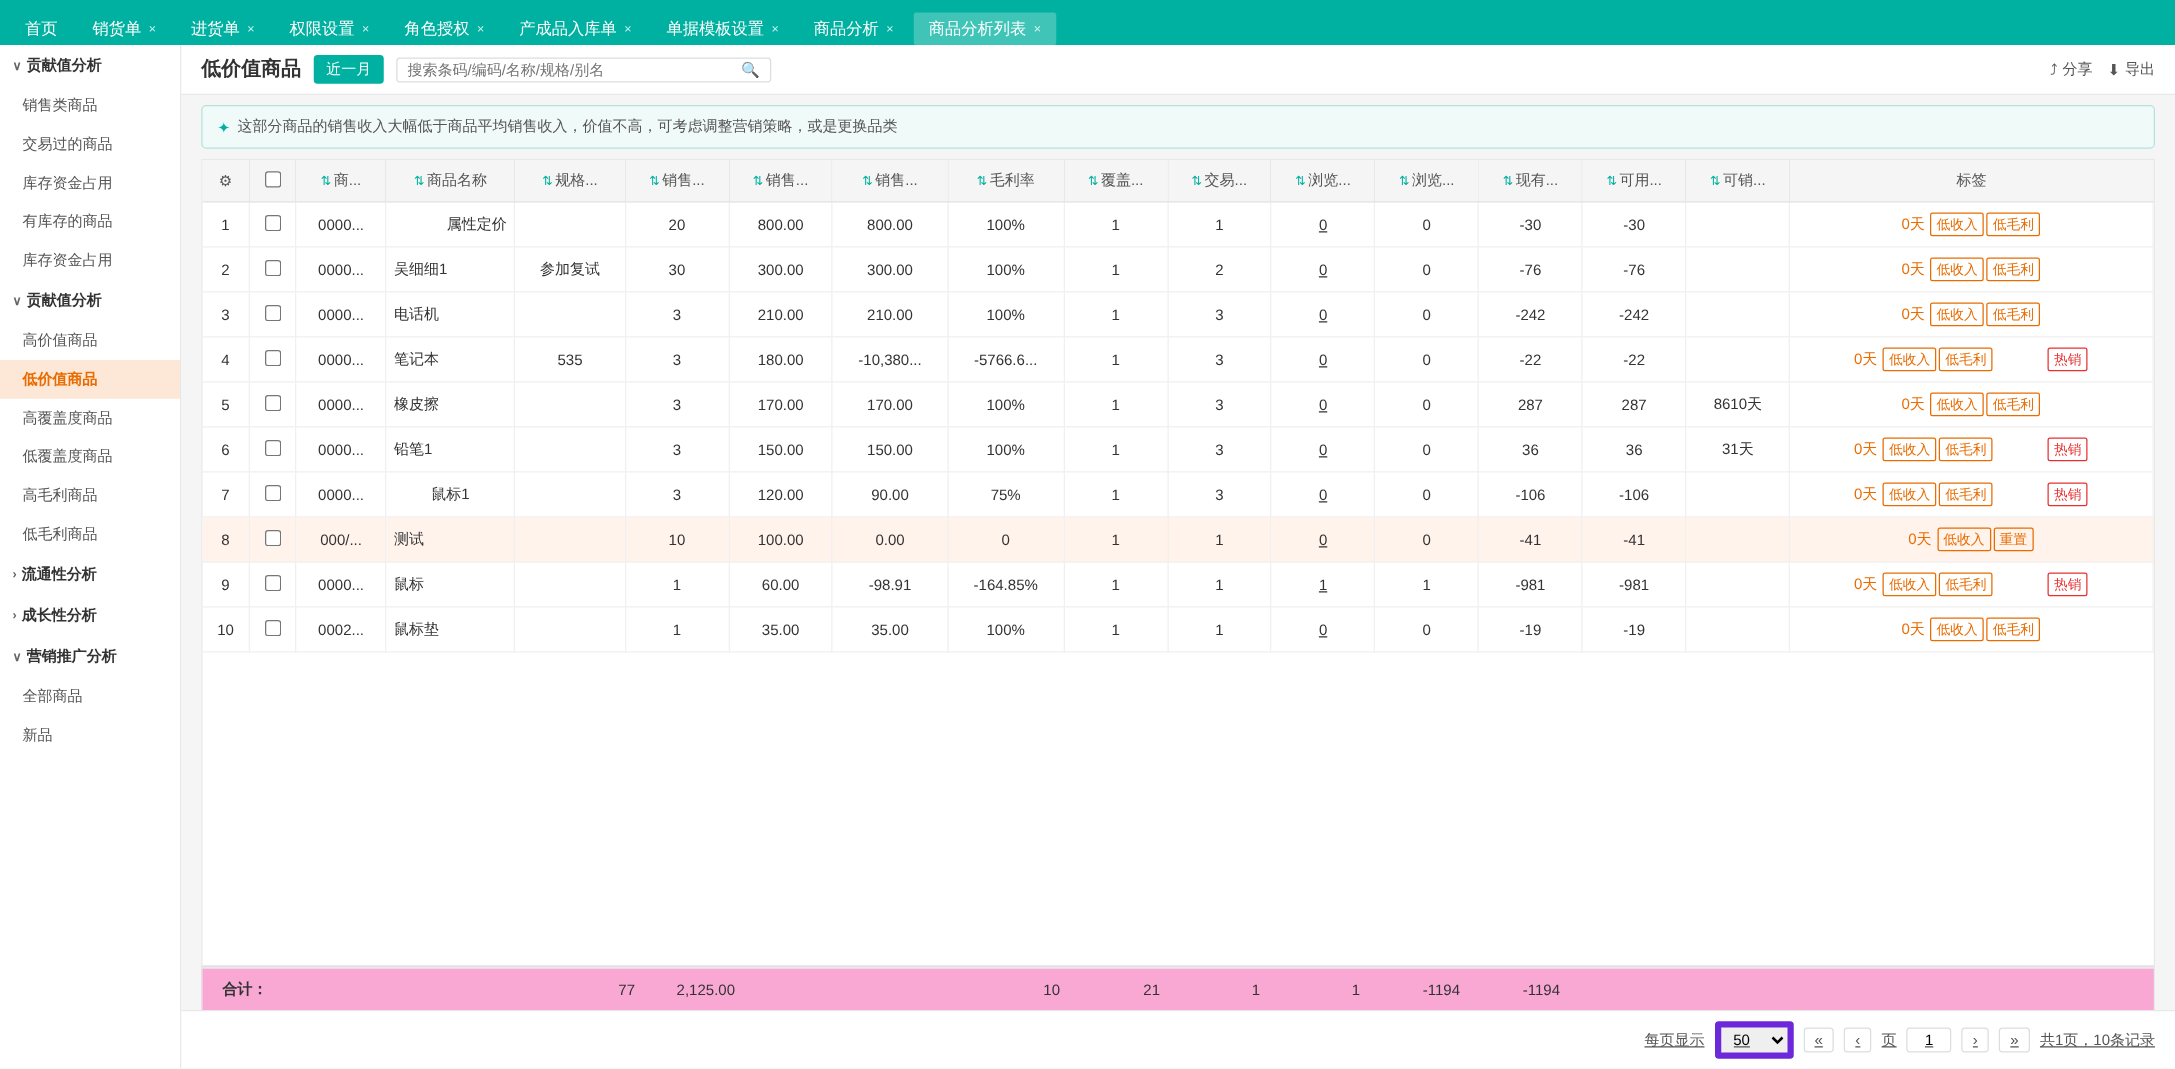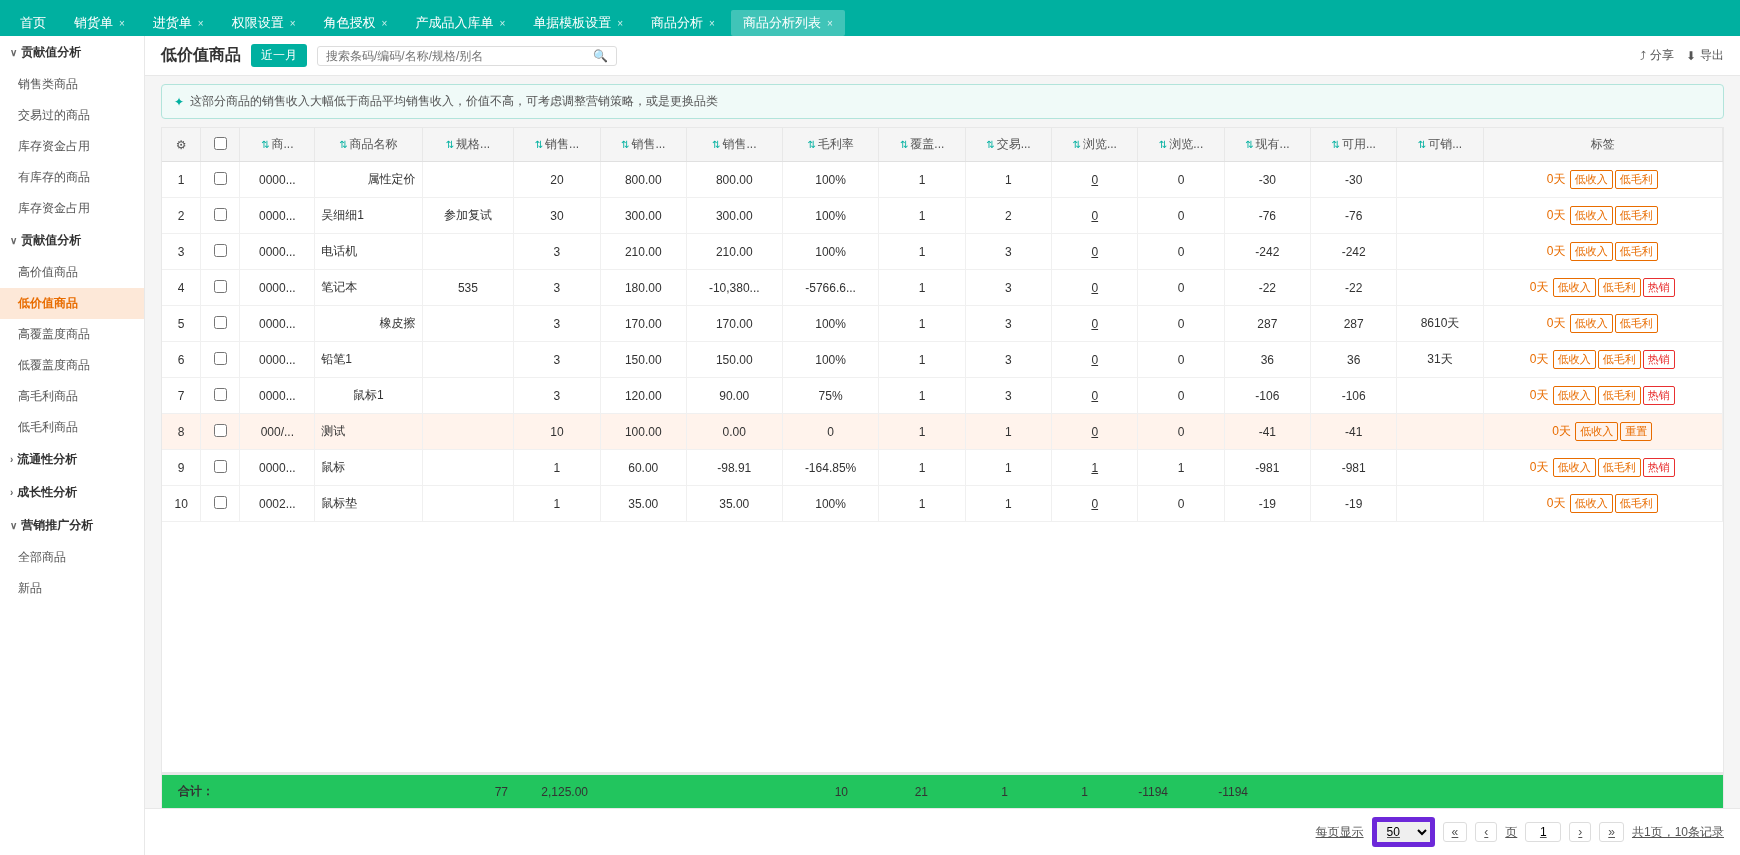--- a/index.html
+++ b/index.html
@@ -183,27 +183,27 @@
 
     .tag-badge {
       display: inline-block;
       border: 1px solid;
       border-radius: 2px;
       padding: 1px 4px;
       font-size: 11px;
       margin: 1px;
     }
     .tag-orange { color: #e86c00; border-color: #e86c00; }
-    .tag-red { color: #e83030; border-color: #e83030; }
+    .tag-red { color: #e83030; border-color: #e83030; margin-left: 43px; }
     .days-orange { color: #e86c00; }
     .link-underline { text-decoration: underline; color: #333; }
 
     
     .table-footer {
-      background: #22c55e;
+      background: #f9a8d4;
       border-top: 2px solid #e8e8e8;
       padding: 8px 16px;
       display: flex;
       align-items: center;
       gap: 20px;
       font-size: 12px;
       color: #333;
       border-left: 1px solid #e8e8e8;
       border-right: 1px solid #e8e8e8;
       margin: 0 16px;
@@ -437,21 +437,21 @@
               <td></td>
               <td>
       <span class="days-orange">0天</span>
       <span class="tag-badge tag-orange">低收入</span><span class="tag-badge tag-orange">低毛利</span><span class="tag-badge tag-red">热销</span>
     </td>
             </tr>
             <tr>
               <td>5</td>
               <td><input type="checkbox" style=""></td>
               <td>0000...</td>
-              <td style="text-align:right">橡皮擦</td>
+              <td style="text-align:left">橡皮擦</td>
               <td></td>
               <td>3</td>
               <td>170.00</td>
               <td>170.00</td>
               <td>100%</td>
               <td>1</td>
               <td>3</td>
               <td><span class="link-underline">0</span></td>
               <td>0</td>
               <td>287</td>

